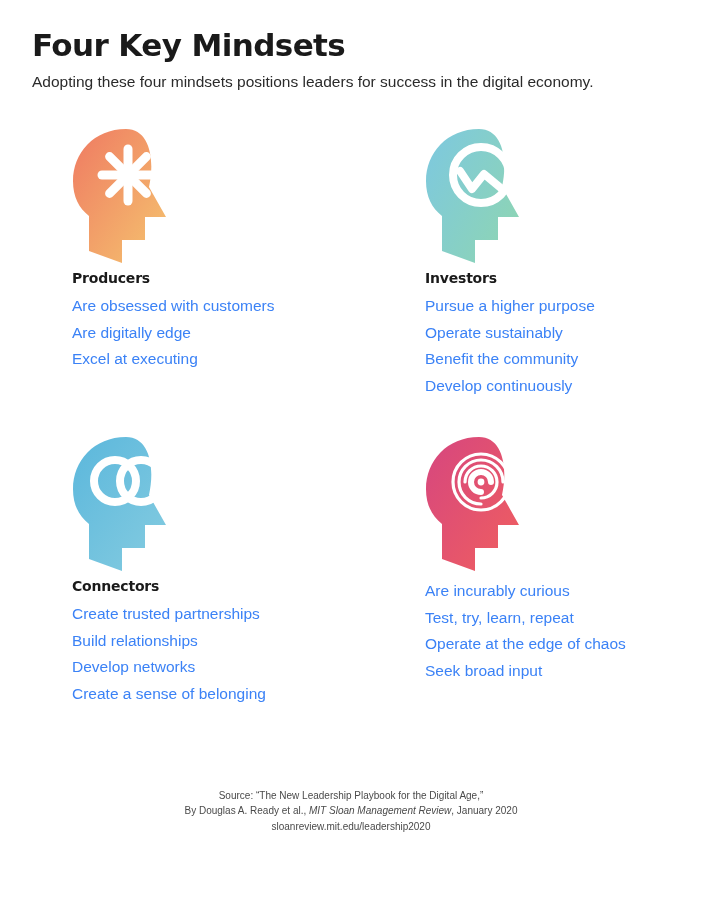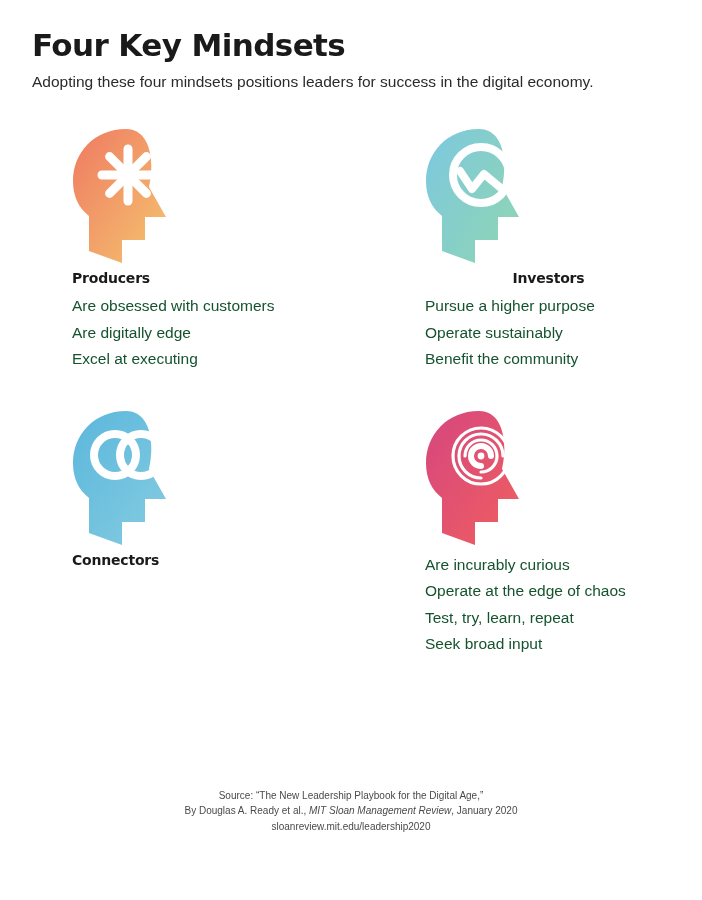--- a/index.html
+++ b/index.html
@@ -66,33 +66,33 @@
   .icon-wrap svg { display: block; width: 130px; height: 137px; }
 
   .mindset-name {
     font-family: "DejaVu Sans", sans-serif;
     font-size: 14px;
     font-weight: bold;
     color: #1a1a1a;
     letter-spacing: -0.2px;
     margin: 0 0 7px 42px;
   }
-  .cell.col2 .mindset-name { margin-left: 27px; text-align: center; }
+  .cell.col2 .mindset-name { margin-left: 27px; }
 
   .trait-list {
     list-style: none;
     margin: 0 0 0 42px;
     padding: 0;
   }
   .cell.col2 .trait-list { margin-left: 27px; }
 
   .trait {
     font-family: "Liberation Sans", sans-serif;
     font-size: 15.5px;
-    color: #14532d;
+    color: #3b82f6;
     line-height: 1.0;
     padding: 5px 0 6px 0;
   }
 
   
   .footer {
     position: absolute;
     left: 0;
     right: 0;
     bottom: 30px;
@@ -155,40 +155,47 @@
             <circle cx="0" cy="0" r="28" fill="none" stroke="#ffffff" stroke-width="8"></circle>
             <path d="M-21 -4 L-9 14 L3 -1 L21 14" fill="none" stroke="#ffffff" stroke-width="8" stroke-linecap="round" stroke-linejoin="round"></path>
           </g>
         </svg>
       </div>
       <div class="mindset-name">Investors</div>
       <ul class="trait-list">
         <li class="trait">Pursue a higher purpose</li>
         <li class="trait">Operate sustainably</li>
         <li class="trait">Benefit the community</li>
+        <li class="trait">Develop continuously</li>
       </ul>
     </div>
 
     <div class="cell col1">
       <div class="icon-wrap">
         <svg viewBox="0 0 130 137" xmlns="http://www.w3.org/2000/svg">
           <defs>
             <linearGradient id="gConnectors" x1="0" y1="0" x2="0.9" y2="1">
               <stop offset="0%" stop-color="#5bb7dc"></stop>
               <stop offset="100%" stop-color="#83cbe0"></stop>
             </linearGradient>
           </defs>
           <path d="M56 2 C24 2 3 26 3 54 C3 70 9 81 19 89 L19 124 L52 136 L52 113 L75 113 L75 90 L96 90 L79 60 C85 33 80 2 56 2 Z" fill="url(#gConnectors)"></path>
           <g transform="translate(58,46)" fill="none" stroke="#ffffff" stroke-width="8">
             <circle cx="-13" cy="0" r="21"></circle>
             <circle cx="13" cy="0" r="21"></circle>
           </g>
         </svg>
       </div>
       <div class="mindset-name">Connectors</div>
+      <ul class="trait-list">
+        <li class="trait">Create trusted partnerships</li>
+        <li class="trait">Build relationships</li>
+        <li class="trait">Develop networks</li>
+        <li class="trait">Create a sense of belonging</li>
+      </ul>
     </div>
 
     <div class="cell col2">
       <div class="icon-wrap">
         <svg viewBox="0 0 130 137" xmlns="http://www.w3.org/2000/svg">
           <defs>
             <linearGradient id="gExplorers" x1="0" y1="0" x2="1" y2="1">
               <stop offset="0%" stop-color="#d6467f"></stop>
               <stop offset="100%" stop-color="#f05f5f"></stop>
             </linearGradient>
@@ -198,22 +205,22 @@
             <circle cx="0" cy="0" r="28" stroke-width="3.2"></circle>
             <path d="M22 0 A22 22 0 1 0 0 22" stroke-width="3.2"></path>
             <path d="M-16 0 A16 16 0 1 1 0 16" stroke-width="3.2"></path>
             <path d="M10 0 A10 10 0 1 0 0 10" stroke-width="6"></path>
             <circle cx="0" cy="0" r="3.4" fill="#ffffff" stroke="none"></circle>
           </g>
         </svg>
       </div>
       <ul class="trait-list">
         <li class="trait">Are incurably curious</li>
+        <li class="trait">Test, try, learn, repeat</li>
         <li class="trait">Operate at the edge of chaos</li>
-        <li class="trait">Test, try, learn, repeat</li>
         <li class="trait">Seek broad input</li>
       </ul>
     </div>
 
   </div>
 
   <div class="footer">
     <span class="fline">Source: “The New Leadership Playbook for the Digital Age,”</span>
     <span class="fline"><span>By Douglas A. Ready et al., </span><i>MIT Sloan Management Review</i><span>, January 2020</span></span>
     <span class="fline">sloanreview.mit.edu/leadership2020</span>

